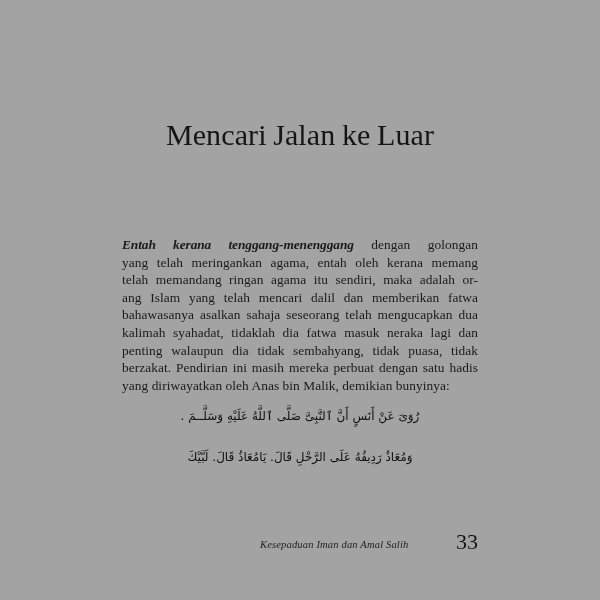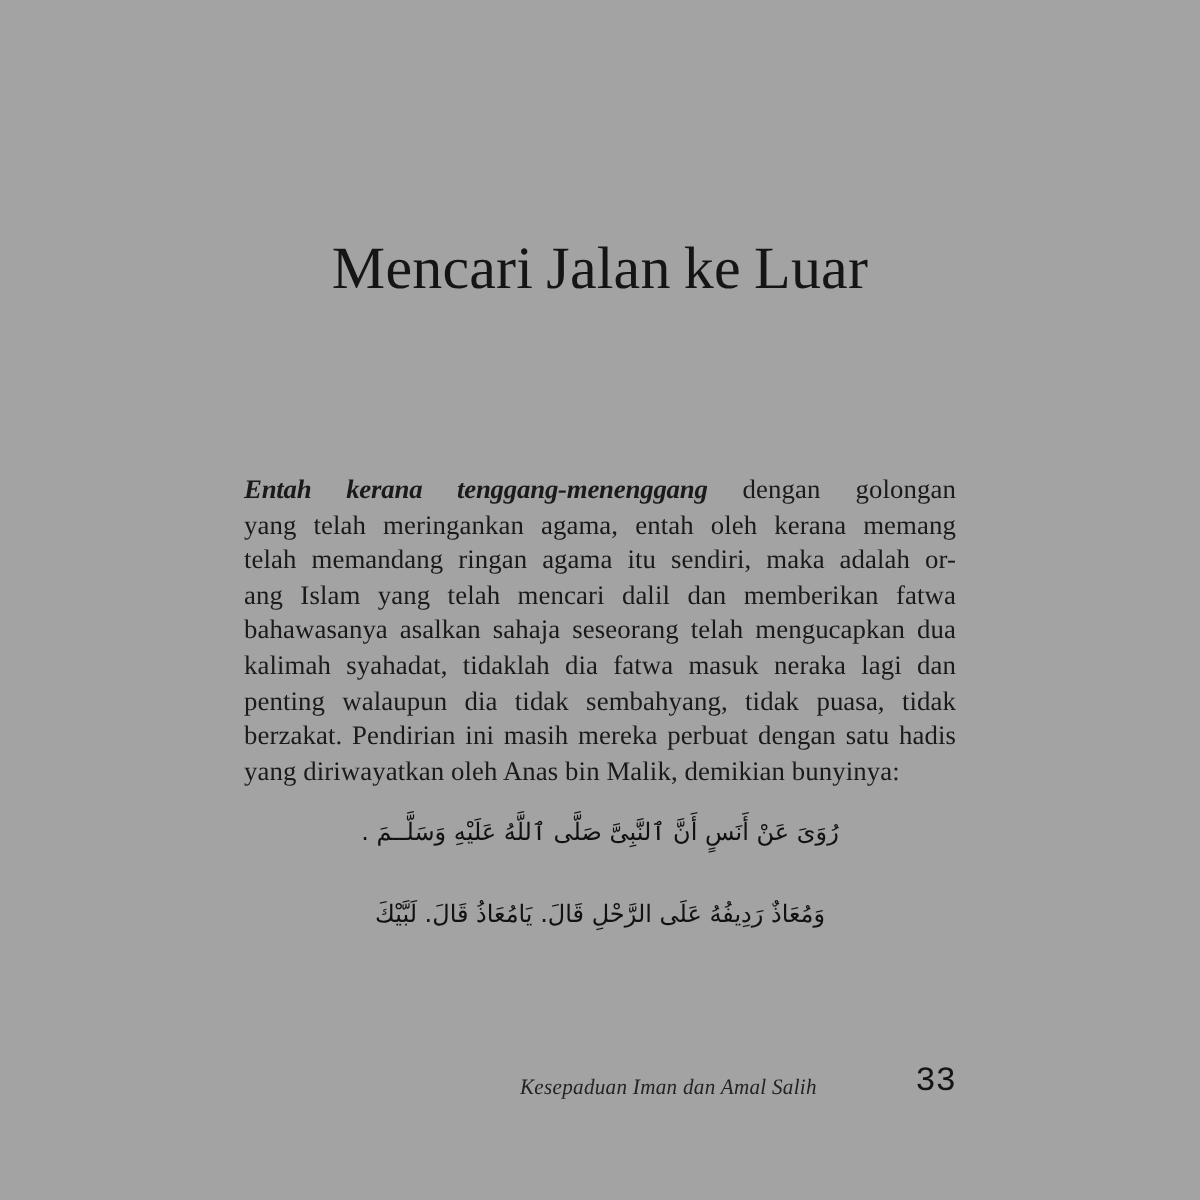--- a/index.html
+++ b/index.html
@@ -117,22 +117,22 @@
     letter-spacing: 0.15px;
     white-space: nowrap;
     transform: scaleX(0.96);
     transform-origin: left center;
   }
 
   #footer-page-number {
     position: absolute;
     right: 0;
     top: -4px;
-    font-family: Liberation Mono, monospace;
-    font-size: 17px;
+    font-family: Liberation Serif, serif;
+    font-size: 22px;
     line-height: 22px;
     color: #151515;
   }
 </style>
 </head>
 <body>
 
 <div id="page">
 
   <h1 id="chapter-title">Mencari Jalan ke Luar</h1>

